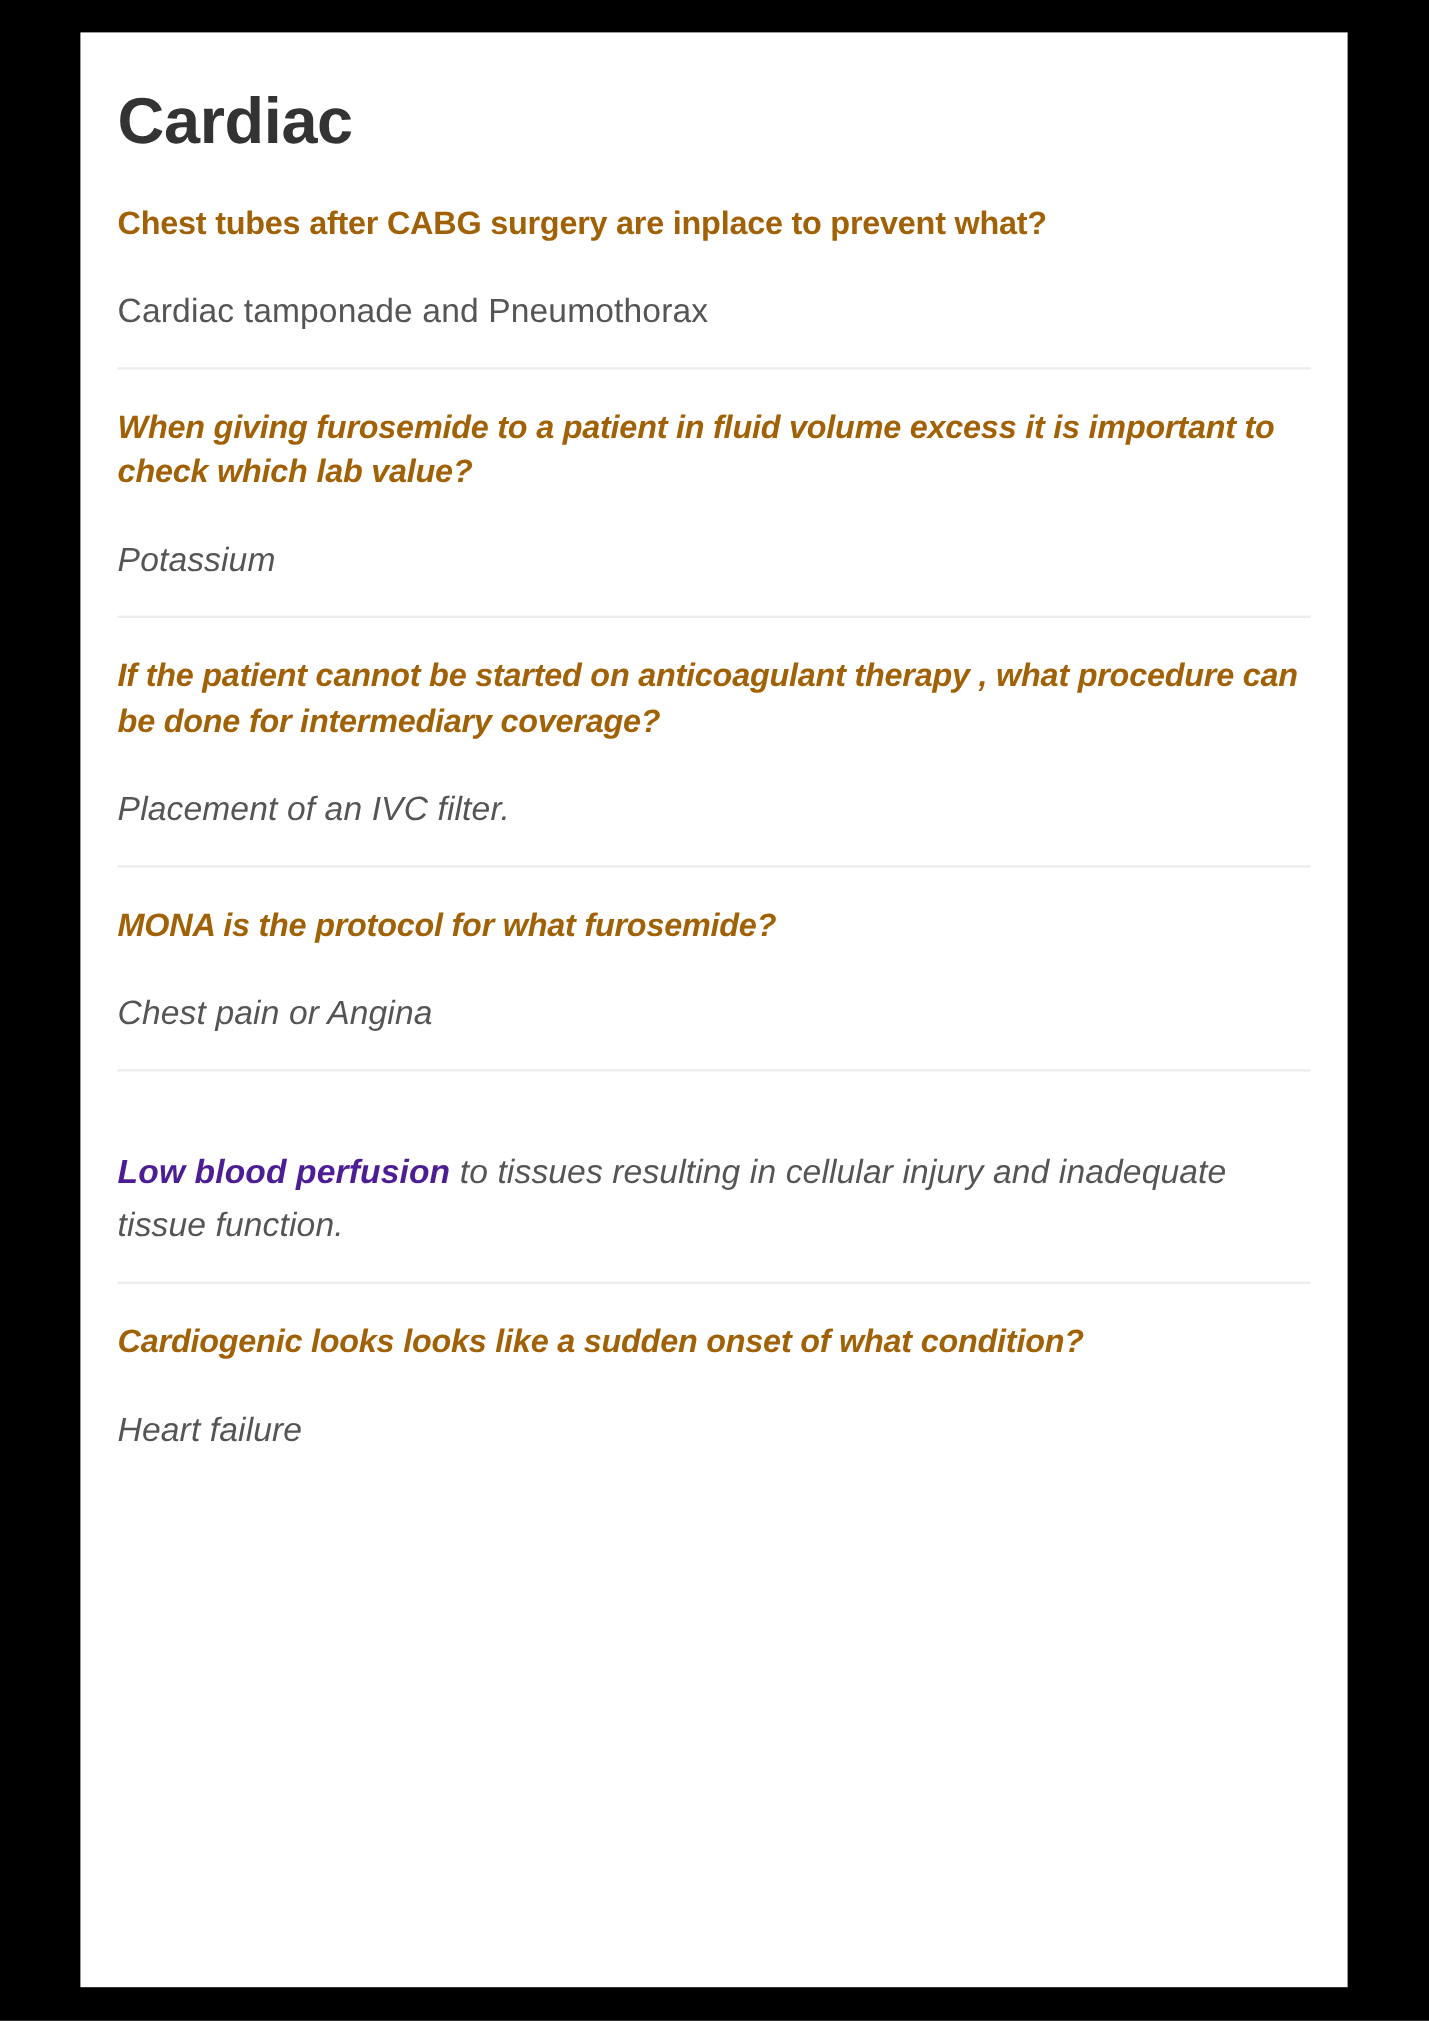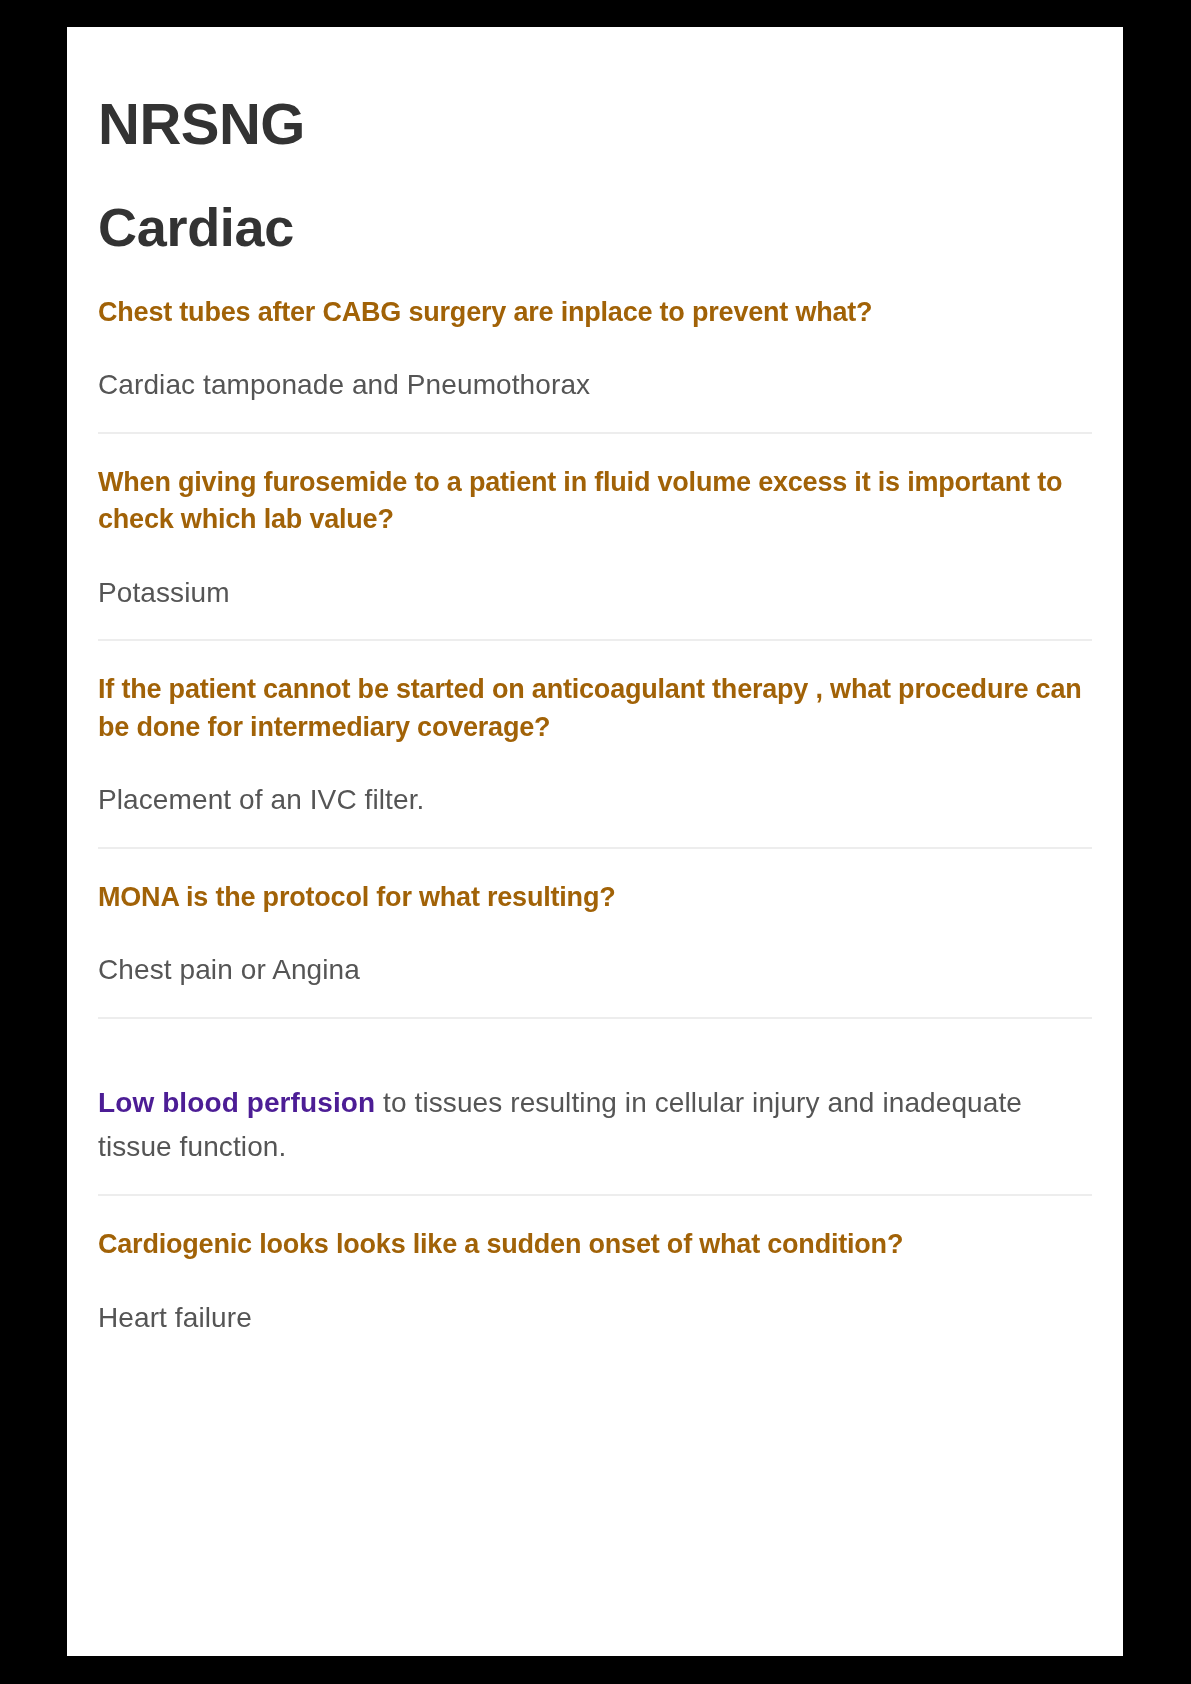--- a/index.html
+++ b/index.html
@@ -56,20 +56,21 @@
   }
 
   .card {
     padding-bottom: 24px;
     border-bottom: 2px solid #ededed;
     margin-bottom: 0;
   }
 
   .card + .card {
     padding-top: 30px;
+    font-style: italic;
   }
 
   .card:first-child {
     padding-top: 0;
   }
 
   .card:last-child {
     border-bottom: none;
   }
 
@@ -96,21 +97,20 @@
     color: #4c1d95;
     font-weight: bold;
   }
 </style>
 </head>
 <body>
 
 <div class="page">
   <div class="content">
 
-    <h1 class="brand">NRSNG</h1>
 
     <h2 class="deck-title">Cardiac</h2>
 
     <div class="cards">
 
       <div class="card">
         <p class="q">Chest tubes after CABG surgery are inplace to prevent what?</p>
         <p class="a"><b></b><span>Cardiac tamponade and Pneumothorax</span></p>
       </div>
 
@@ -118,21 +118,21 @@
         <p class="q">When giving furosemide to a patient in fluid volume excess it is important to check which lab value?</p>
         <p class="a"><b></b><span>Potassium</span></p>
       </div>
 
       <div class="card">
         <p class="q">If the patient cannot be started on anticoagulant therapy , what procedure can be done for intermediary coverage?</p>
         <p class="a"><b></b><span>Placement of an IVC filter.</span></p>
       </div>
 
       <div class="card">
-        <p class="q">MONA is the protocol for what resulting?</p>
+        <p class="q">MONA is the protocol for what furosemide?</p>
         <p class="a"><b></b><span>Chest pain or Angina</span></p>
       </div>
 
       <div class="card">
         <p class="a"><b>Low blood perfusion</b><span> to tissues resulting in cellular injury and inadequate tissue function.</span></p>
       </div>
 
       <div class="card">
         <p class="q">Cardiogenic looks looks like a sudden onset of what condition?</p>
         <p class="a"><b></b><span>Heart failure</span></p>

